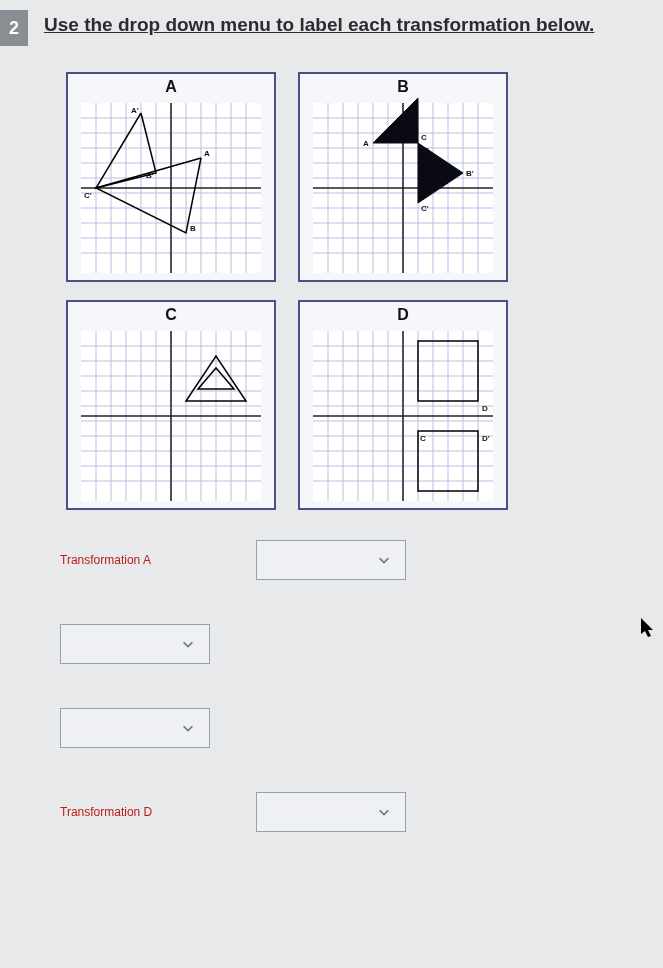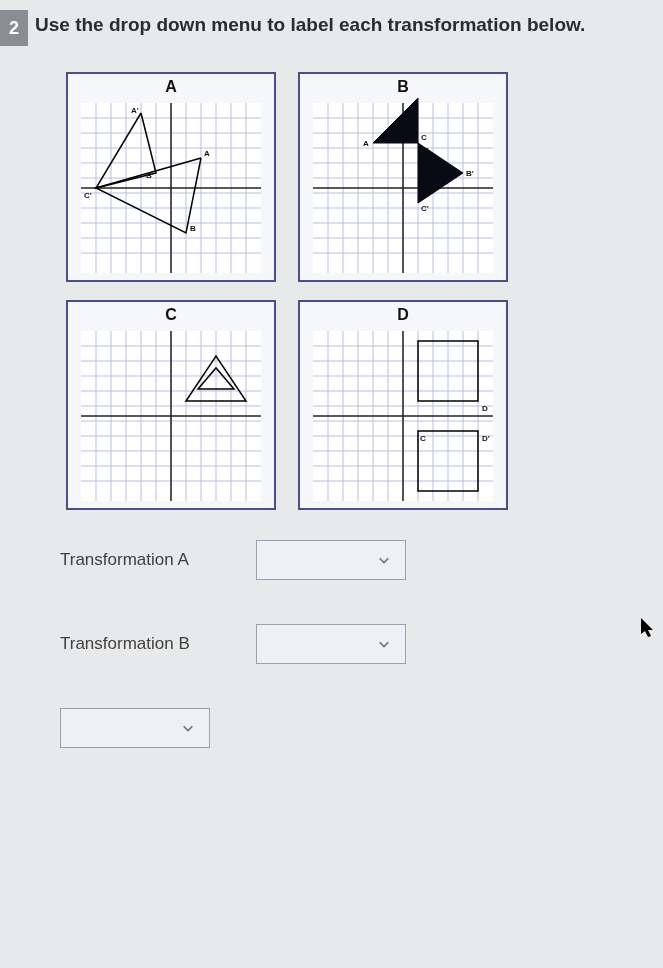--- a/index.html
+++ b/index.html
@@ -22,25 +22,26 @@
     background: #888e94;
     color: #fff;
     font-size: 18px;
     font-weight: bold;
     display: flex;
     align-items: center;
     justify-content: center;
   }
   .question-text {
     position: absolute;
-    left: 35px;
+    left: 44px;
     top: 14px;
     font-size: 19px;
     font-weight: bold;
     color: #2a2c30;
+    text-decoration: underline;
   }
   .graphs {
     position: absolute;
     left: 66px;
     top: 72px;
     display: grid;
     grid-template-columns: 210px 210px;
     grid-template-rows: 210px 210px;
     gap: 18px 22px;
   }
@@ -74,22 +75,22 @@
     flex-direction: column;
     gap: 44px;
   }
   .answer-row {
     display: flex;
     align-items: center;
     gap: 16px;
   }
   .answer-label {
     width: 180px;
-    font-size: 17px;
-    color: #404040;
+    font-size: 12px;
+    color: #b91c1c;
   }
   .dropdown {
     width: 150px;
     height: 40px;
     border: 1px solid #9aa0b0;
     background: #eef0f3;
     display: flex;
     align-items: center;
     justify-content: flex-end;
     padding: 0 14px;
@@ -284,31 +285,38 @@
 <div class="answers">
   <div class="answer-row">
     <div class="answer-label">Transformation A</div>
     <div class="dropdown">
       <svg class="chevron" viewBox="0 0 16 16">
           <polyline points="3,6 8,11 13,6"></polyline>
         </svg>
     </div>
   </div>
   <div class="answer-row">
-    <div class="answer-label">Transformation B</div>
     <div class="dropdown">
       <svg class="chevron" viewBox="0 0 16 16">
           <polyline points="3,6 8,11 13,6"></polyline>
         </svg>
     </div>
   </div>
   <div class="answer-row">
     <div class="dropdown">
       <svg class="chevron" viewBox="0 0 16 16">
           <polyline points="3,6 8,11 13,6"></polyline>
         </svg>
     </div>
   </div>
+  <div class="answer-row">
+    <div class="answer-label">Transformation D</div>
+    <div class="dropdown">
+      <svg class="chevron" viewBox="0 0 16 16">
+          <polyline points="3,6 8,11 13,6"></polyline>
+        </svg>
+    </div>
+  </div>
 </div>
 
 <svg class="cursor" width="16" height="20" viewBox="0 0 16 20">
   <polygon points="0,0 0,16 4,13 7,19 10,18 7,12 12,12" fill="#000"></polygon>
 </svg>
 
 </body></html>

